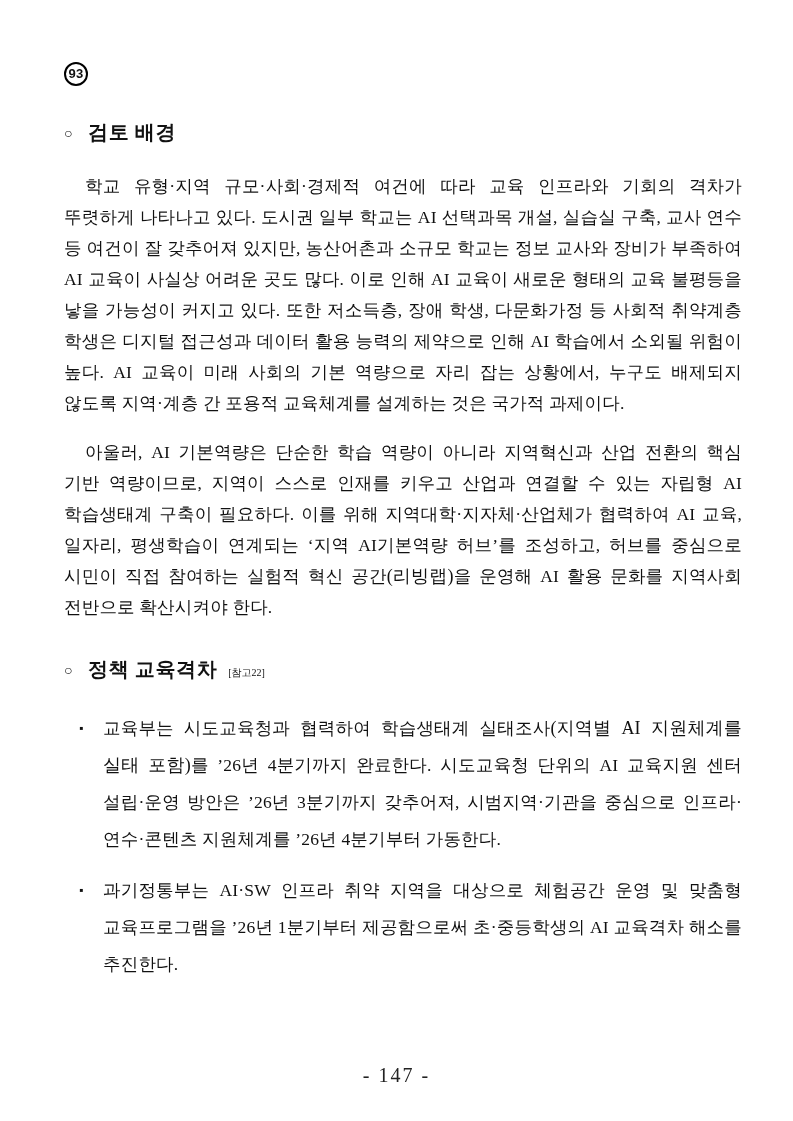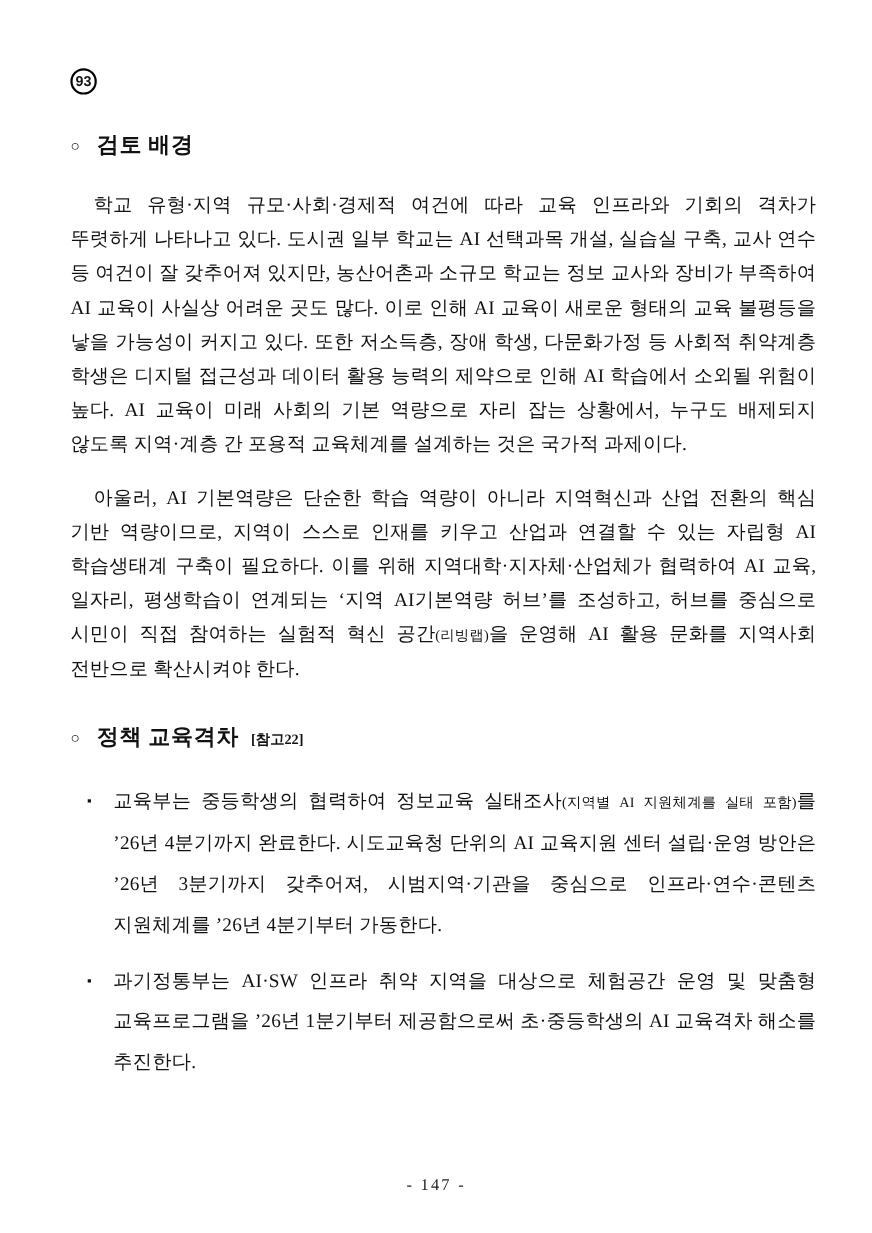--- a/index.html
+++ b/index.html
@@ -57,39 +57,39 @@
     letter-spacing: 0.6px;
     line-height: 26px;
   }
   .section-heading .circle-marker {
     font-size: 14px;
     font-weight: 400;
     position: relative;
     top: -1px;
   }
   .section-heading .heading-ref {
-    font-size: 13px;
-    font-weight: 700;
+    font-size: 10px;
+    font-weight: 400;
     letter-spacing: 0px;
     margin-left: -4px;
   }
   
   .body-text {
     margin-top: 23px;
   }
   .para {
     font-size: 17.5px;
     line-height: 31px;
     text-align: justify;
     text-indent: 21px;
     word-break: keep-all;
     letter-spacing: 0.2px;
   }
   .small-inline {
-    font-size: 13px;
+    font-size: 18px;
   }
   
   .bullet {
     position: relative;
     margin-top: 24px;
     padding-left: 39px;
     font-size: 17.5px;
     line-height: 37px;
     text-align: justify;
     word-break: keep-all;
@@ -103,21 +103,21 @@
     font-size: 12px;
     line-height: 37px;
   }
   
   .footer {
     position: absolute;
     left: 0;
     bottom: 34px;
     width: 100%;
     text-align: center;
-    font-size: 15px;
+    font-size: 20px;
     letter-spacing: 2px;
     color: #222;
   }
 </style>
 </head>
 <body>
 
 <div class="page">
   <div class="content">
 
@@ -137,21 +137,21 @@
 
     <div class="section-heading">
       <span class="circle-marker">○</span>
       <span>정책 교육격차</span>
       <span class="heading-ref">[참고22]</span>
     </div>
 
     <div>
       <div class="bullet">
         <span class="bullet-marker">▪</span>
-        <span><span>교육부는 중등학생의 협력하여 정보교육 실태조사</span><span class="small-inline">(지역별 AI 지원체계를 실태 포함)</span><span>를 ’26년 4분기까지 완료한다. 시도교육청 단위의 AI 교육지원 센터 설립·운영 방안은 ’26년 3분기까지 갖추어져, 시범지역·기관을 중심으로 인프라·연수·콘텐츠 지원체계를 ’26년 4분기부터 가동한다.</span></span>
+        <span><span>교육부는 시도교육청과 협력하여 학습생태계 실태조사</span><span class="small-inline">(지역별 AI 지원체계를 실태 포함)</span><span>를 ’26년 4분기까지 완료한다. 시도교육청 단위의 AI 교육지원 센터 설립·운영 방안은 ’26년 3분기까지 갖추어져, 시범지역·기관을 중심으로 인프라·연수·콘텐츠 지원체계를 ’26년 4분기부터 가동한다.</span></span>
       </div>
       <div class="bullet">
         <span class="bullet-marker">▪</span>
         <span><span>과기정통부는 AI·SW 인프라 취약 지역을 대상으로 체험공간 운영 및 맞춤형 교육프로그램을 ’26년 1분기부터 제공함으로써 초·중등학생의 AI 교육격차 해소를 추진한다.</span></span>
       </div>
     </div>
 
   </div>
 
   <div class="footer">- 147 -</div>

